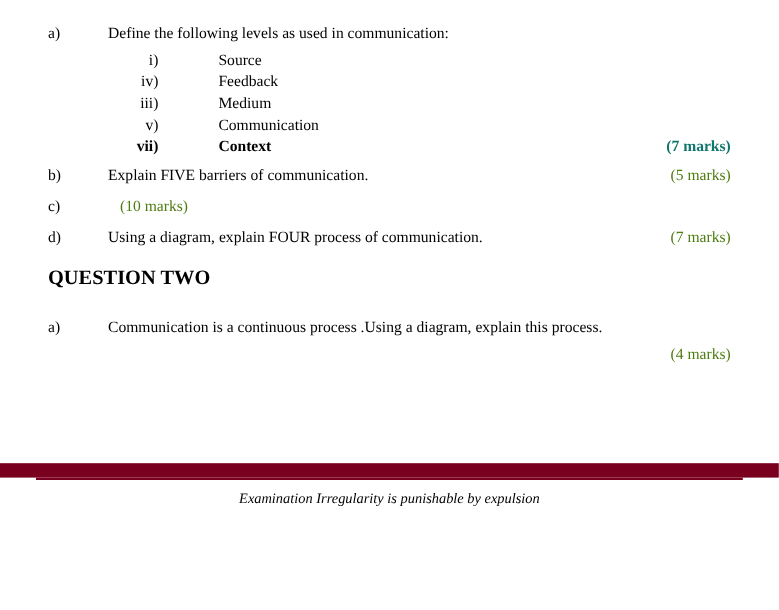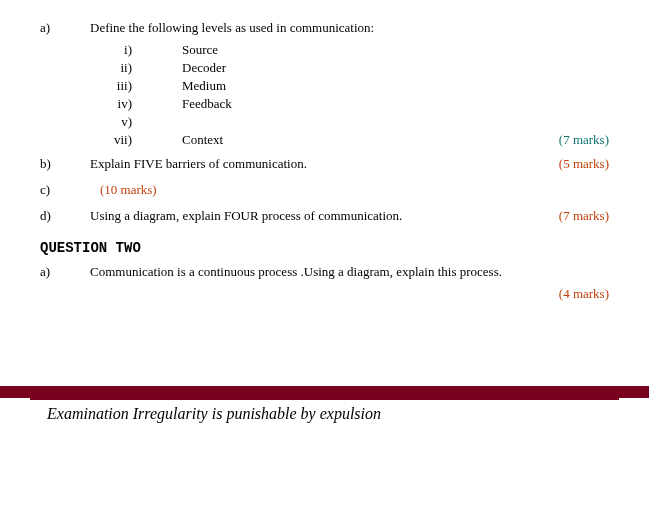--- a/index.html
+++ b/index.html
@@ -46,21 +46,21 @@
     }
 
     .question-text {
       flex: 1;
       font-size: 13px;
       color: #000;
     }
 
     .marks {
       font-size: 13px;
-      color: #c2410c;
+      color: #4d7c0f;
       white-space: nowrap;
       margin-left: 10px;
     }
 
     .sub-list {
       margin-left: 60px;
       margin-bottom: 4px;
     }
 
     .sub-item {
@@ -77,26 +77,25 @@
       padding-right: 8px;
     }
 
     .sub-text {
       font-size: 13px;
       color: #000;
       margin-left: 42px;
     }
 
     .question-header {
-      font-size: 14px;
+      font-size: 17px;
       font-weight: bold;
       color: #000;
-      margin-bottom: 8px;
+      margin-bottom: 23px;
       margin-top: 8px;
-      font-family: Liberation Mono, monospace;
     }
 
     .bottom-bar-outer {
       position: absolute;
       bottom: 110px;
       left: 0;
       right: 0;
       height: 12px;
       background: #7a0020;
     }
@@ -108,29 +107,30 @@
       right: 30px;
       height: 2px;
       background: #7a0020;
     }
 
     .footer-text {
       position: absolute;
       bottom: 85px;
       left: 0;
       right: 0;
-      font-size: 16px;
+      text-align: center;
+      font-size: 12px;
       font-style: italic;
       color: #000;
-      margin-left: 47px;
     }
 
     .row-with-marks {
       display: flex;
       width: 100%;
+      font-weight: bold;
     }
 
     .sub-marks {
       margin-left: auto;
       font-size: 13px;
       color: #0f766e;
     }
   </style>
 </head>
 <body>
@@ -143,33 +143,30 @@
         <span class="question-label">a)</span>
         <span class="question-text">Define the following levels as used in communication:</span>
       </div>
 
       <div class="sub-list">
         <div class="sub-item">
           <span class="sub-label">i)</span>
           <span class="sub-text">Source</span>
         </div>
         <div class="sub-item">
-          <span class="sub-label">ii)</span>
-          <span class="sub-text">Decoder</span>
+          <span class="sub-label">iv)</span>
+          <span class="sub-text">Feedback</span>
         </div>
         <div class="sub-item">
           <span class="sub-label">iii)</span>
           <span class="sub-text">Medium</span>
         </div>
         <div class="sub-item">
-          <span class="sub-label">iv)</span>
-          <span class="sub-text">Feedback</span>
-        </div>
-        <div class="sub-item">
           <span class="sub-label">v)</span>
+          <span class="sub-text">Communication</span>
         </div>
         <div class="sub-item row-with-marks">
           <span class="sub-label">vii)</span>
           <span class="sub-text">Context</span>
           <span class="sub-marks">(7 marks)</span>
         </div>
       </div>
     </div>
 
     <div class="question-row">

